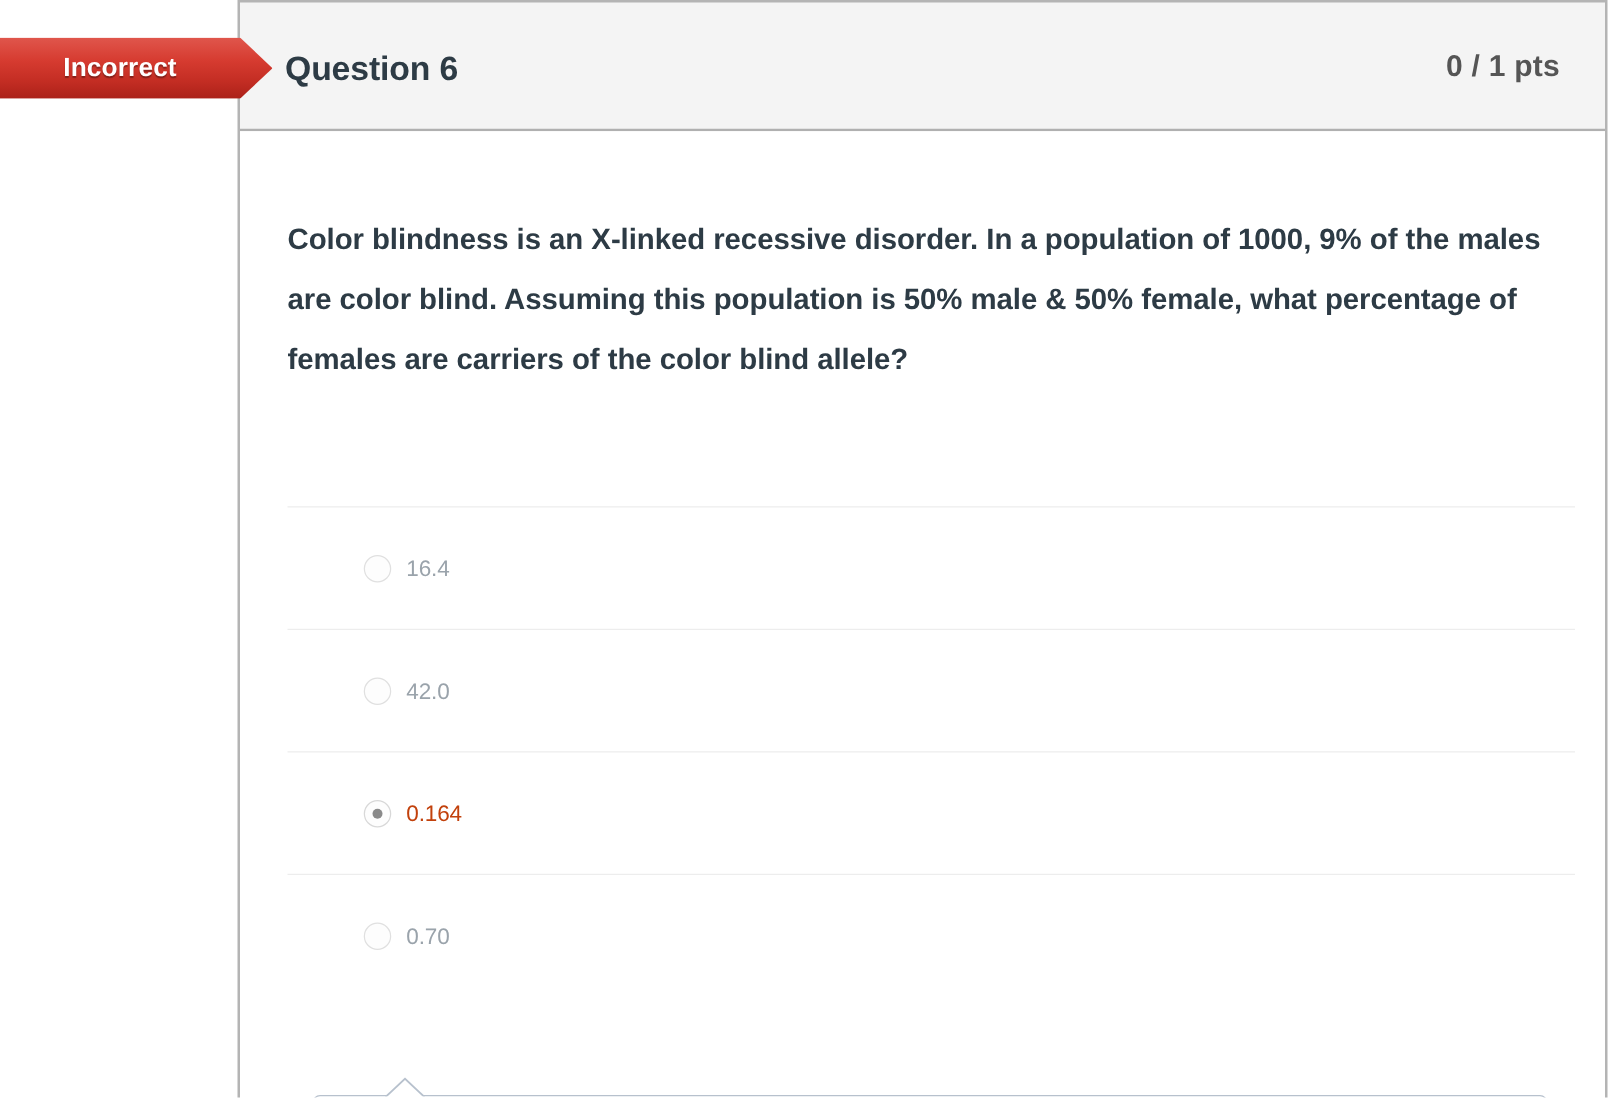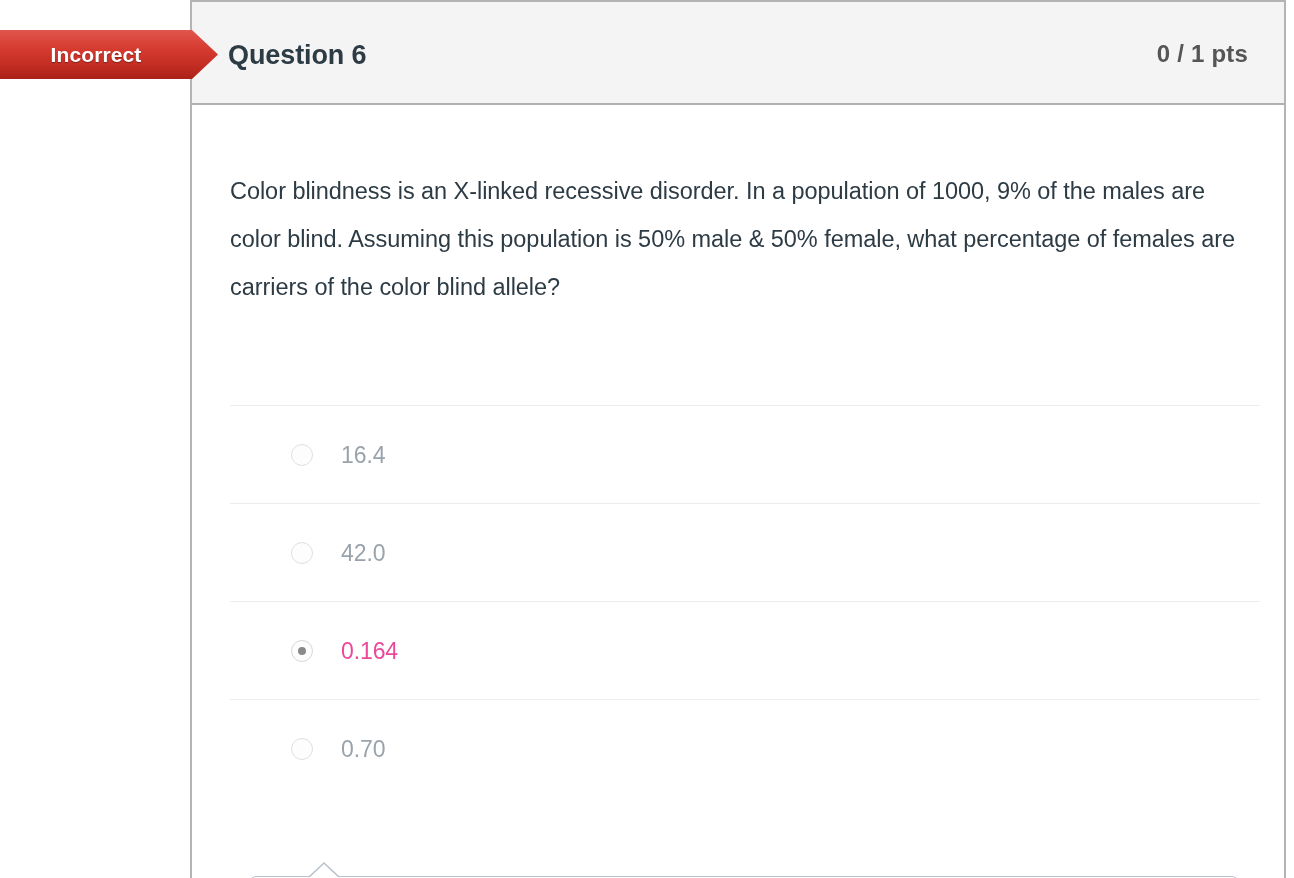--- a/index.html
+++ b/index.html
@@ -110,20 +110,21 @@
 
   #question-text {
     position: absolute;
     left: 38px;
     top: 62px;
     width: 1024px;
     font-size: 23.5px;
     line-height: 48px;
     color: #2d3b45;
     letter-spacing: -0.05px;
+    font-weight: bold;
   }
 
   
   #answers {
     position: absolute;
     left: 38px;
     top: 300px;
     width: 1030px;
   }
   .answer-row {
@@ -160,27 +161,27 @@
     left: 50%;
     top: 50%;
     width: 8px;
     height: 8px;
     margin-left: -4px;
     margin-top: -4px;
     border-radius: 50%;
     background: #8a8a8a;
   }
   .answer-label {
-    margin-left: 28px;
-    font-size: 23px;
+    margin-left: 12px;
+    font-size: 18px;
     color: #9aa3ab;
     letter-spacing: -0.1px;
   }
   .answer-row.selected .answer-label {
-    color: #ec4899;
+    color: #c2410c;
   }
 
   
   #feedback-callout {
     position: absolute;
     left: 58px;
     top: 757px;
     width: 988px;
     height: 120px;
     box-sizing: border-box;

